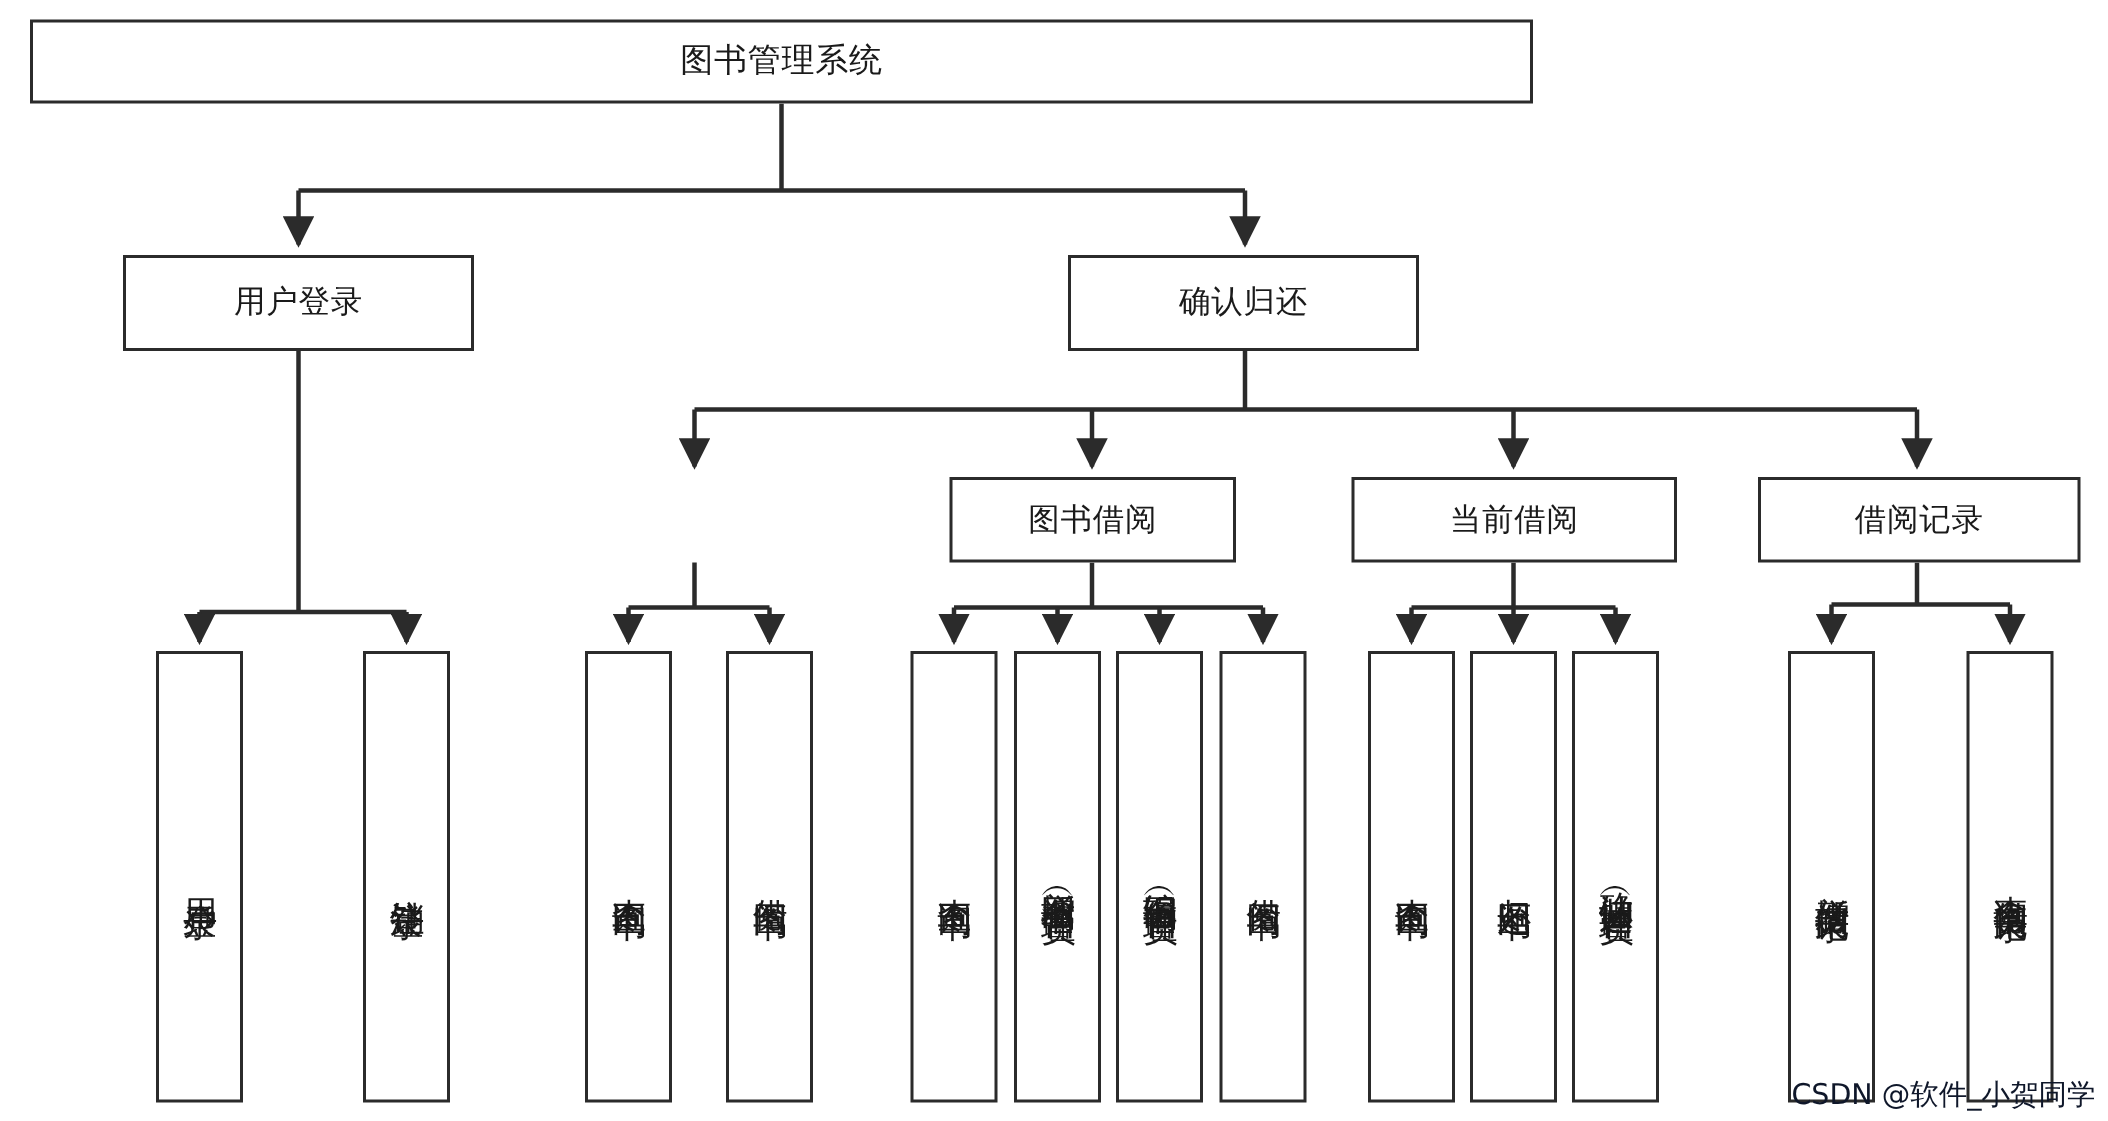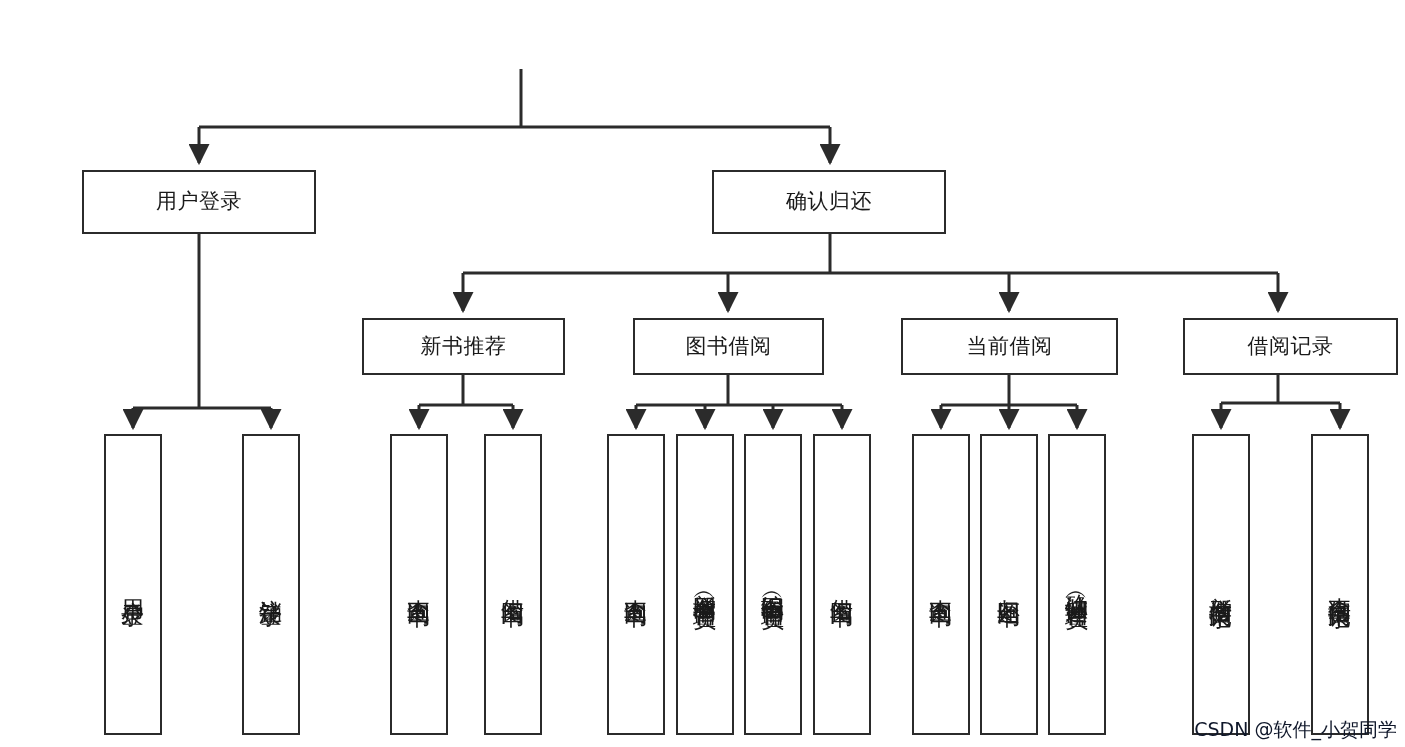--- a/index.html
+++ b/index.html
@@ -108,38 +108,38 @@
       <path d="M 1009 405 L 1009 428" marker-end="url(#arrow)"></path>
       <path d="M 1077 405 L 1077 428" marker-end="url(#arrow)"></path>
 
       <path d="M 1278 375 L 1278 403"></path>
       <path d="M 1221 403 L 1340 403"></path>
       <path d="M 1221 403 L 1221 428" marker-end="url(#arrow)"></path>
       <path d="M 1340 403 L 1340 428" marker-end="url(#arrow)"></path>
     </g>
   </svg>
 
+  <div class="node h root" style="left:20px;top:13px;width:1002px;height:56px;">
+    <span class="lbl">图书管理系统</span>
+  </div>
 
   <div class="node h" style="left:82px;top:170px;width:234px;height:64px;">
     <span class="lbl">用户登录</span>
   </div>
   <div class="node h" style="left:712px;top:170px;width:234px;height:64px;">
     <span class="lbl">确认归还</span>
   </div>
 
-  <div class="node h" style="left:362px;top:318px;width:203px;height:57px;">
-    <span class="lbl">新书推荐</span>
-  </div>
   <div class="node h" style="left:901px;top:318px;width:217px;height:57px;">
     <span class="lbl">当前借阅</span>
   </div>
   <div class="node h" style="left:633px;top:318px;width:191px;height:57px;">
     <span class="lbl">图书借阅</span>
   </div>
-  <div class="node h" style="left:1172px;top:318px;width:215px;height:57px;margin-left:11px;">
+  <div class="node h" style="left:1172px;top:318px;width:215px;height:57px;">
     <span class="lbl">借阅记录</span>
   </div>
 
   <div class="node v" style="left:104px;top:434px;width:58px;height:301px;">
     <span class="lbl">用户登录</span>
   </div>
   <div class="node v" style="left:242px;top:434px;width:58px;height:301px;">
     <span class="lbl">注销登录</span>
   </div>
 

